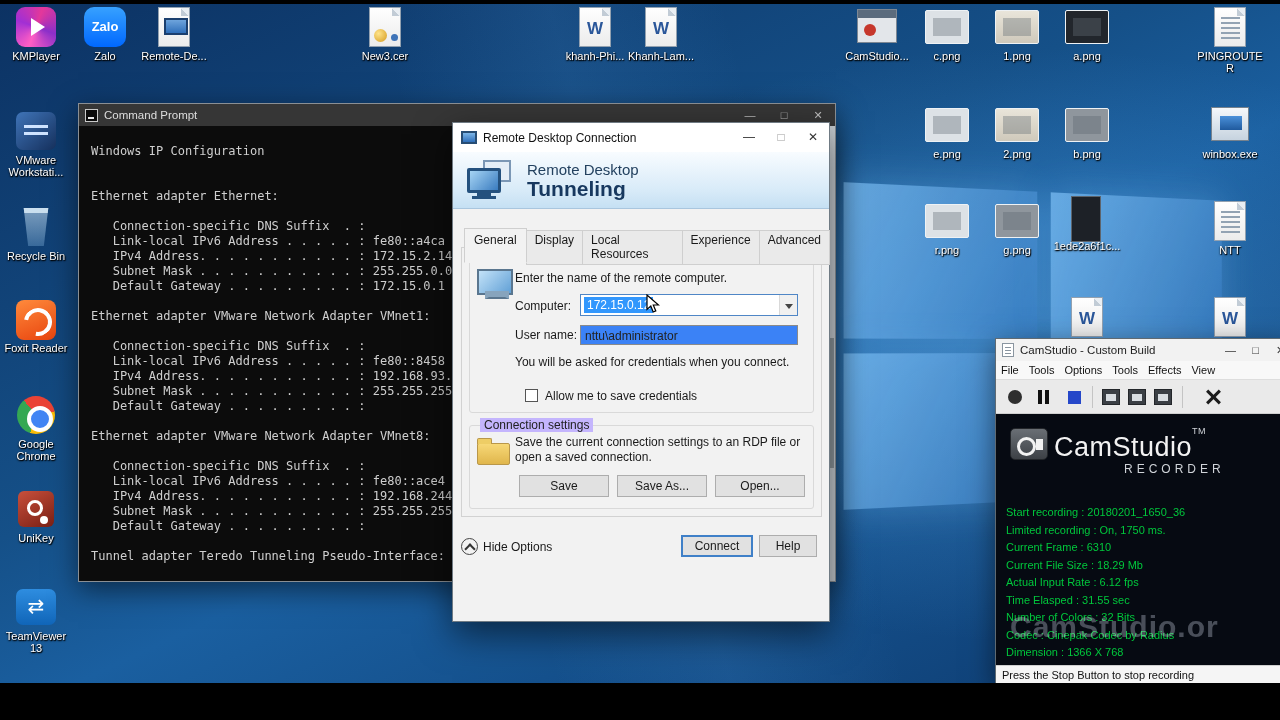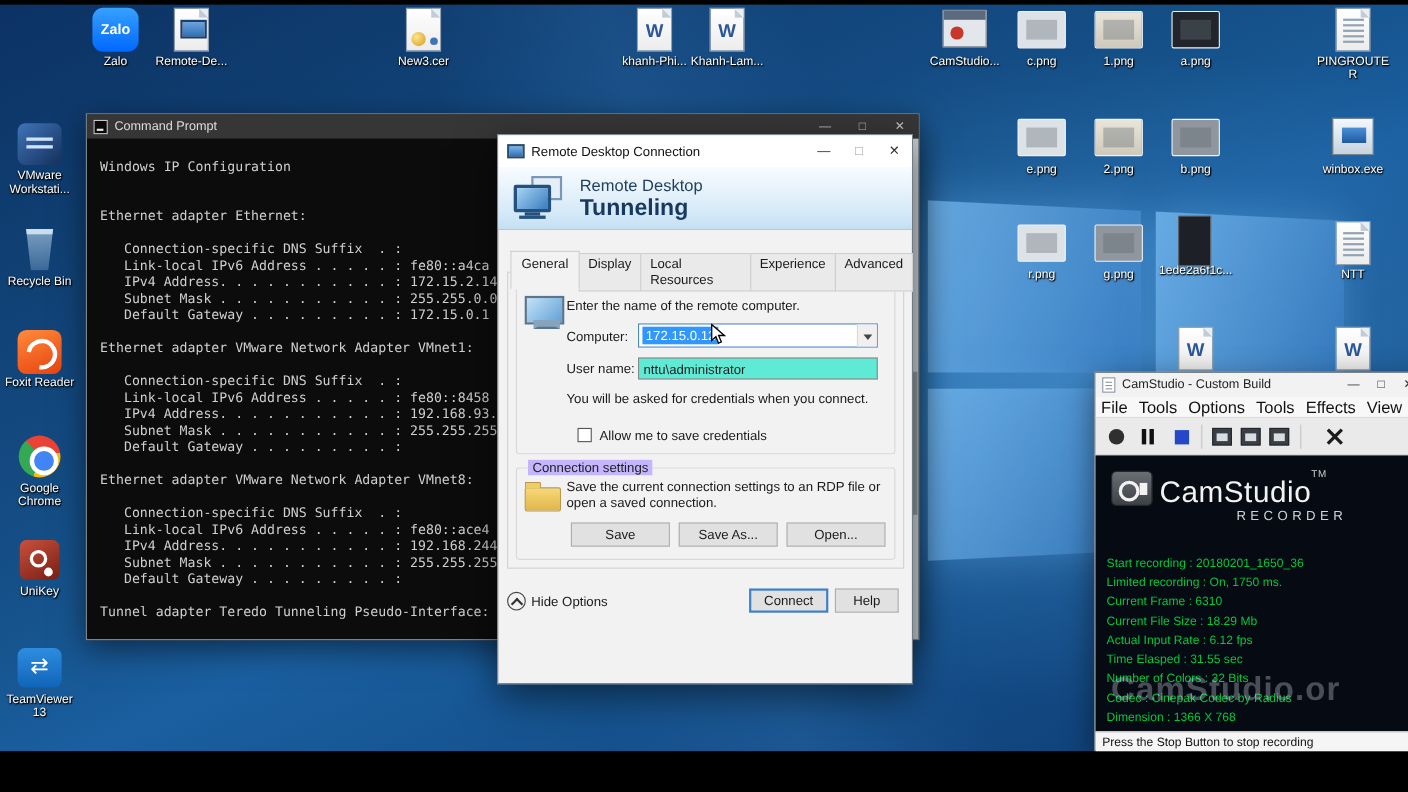--- a/index.html
+++ b/index.html
@@ -130,21 +130,21 @@
   .mon{position:absolute;left:24px;top:146px;width:34px;height:30px}
   .mon::before{content:"";position:absolute;left:0;top:0;width:32px;height:22px;border:2px solid #5a768f;
     background:linear-gradient(135deg,#c3e2f8,#61a0d6)}
   .mon::after{content:"";position:absolute;left:8px;top:22px;width:16px;height:6px;
     border-bottom:2px solid #5a768f;border-left:4px solid transparent;border-right:4px solid transparent;background:#87a4bd}
   .combo{position:absolute;left:127px;top:171px;width:218px;height:22px;background:#fff;border:1px solid #4f86c6}
   .combo-val{position:absolute;left:3px;top:2px;font-size:12px;color:#fff;background:#3297fd;padding:1px 3px}
   .combo-arrow{position:absolute;right:0;top:0;width:18px;height:100%;background:#f0f0f0;border-left:1px solid #d9d9d9}
   .combo-arrow::after{content:"";position:absolute;left:5px;top:9px;border-top:5px solid #444;
     border-left:4px solid transparent;border-right:4px solid transparent}
-  .tfield{position:absolute;left:127px;top:202px;width:218px;height:20px;background:#5eead4;border:1px solid #8a8a8a}
+  .tfield{position:absolute;left:127px;top:202px;width:218px;height:20px;background:#3b82f6;border:1px solid #8a8a8a}
   .tfield span{position:absolute;left:4px;top:3px;font-size:12px;color:#222}
   .chk{position:absolute;left:72px;top:266px;width:13px;height:13px;background:#fff;border:1px solid #555}
   .folder{position:absolute;left:24px;top:320px;width:33px;height:22px;border-radius:2px;
     background:linear-gradient(#f7d877,#e0b64c);border:1px solid #b9974a}
   .folder::before{content:"";position:absolute;left:-1px;top:-6px;width:13px;height:5px;
     background:#eecd65;border:1px solid #b9974a;border-bottom:none;border-radius:2px 2px 0 0}
   .btn{position:absolute;height:22px;background:#e1e1e1;border:1px solid #adadad;font-size:12px;
     color:#1a1a1a;text-align:center;line-height:20px}
   .btn-default{border:2px solid #3f80c8;line-height:18px}
   .hideopt{position:absolute;left:8px;top:415px;width:17px;height:17px;border:1px solid #444;border-radius:50%}
@@ -155,21 +155,21 @@
   .cam{position:absolute;left:995px;top:338px;width:298px;height:345px;background:#f2f2f2;
     border:1px solid #5f6a72;z-index:30;box-shadow:0 8px 26px rgba(0,0,0,.5)}
   .cam-titlebar{position:relative;height:22px;display:flex;align-items:center;background:#f2f2f2}
   .cam-ticon{width:12px;height:14px;margin-left:6px;background:#fff;border:1px solid #8a95a0;position:relative}
   .cam-ticon::after{content:"";position:absolute;left:2px;top:3px;width:6px;height:1px;background:#8a95a0;
     box-shadow:0 3px 0 #8a95a0,0 6px 0 #8a95a0}
   .cam-title{margin-left:6px;font-size:11.5px;color:#222;white-space:nowrap}
   .cam-ctl{position:absolute;top:0;width:25px;height:22px;text-align:center;line-height:22px;font-size:11px;color:#333}
   .cam-menubar{position:absolute;left:0;top:22px;width:100%;height:19px;background:#f8f8f8;
     border-bottom:1px solid #ddd;display:flex;align-items:center;overflow:hidden}
-  .cam-menu{padding:0 5px;font-size:15px;color:#111;white-space:nowrap}
+  .cam-menu{padding:0 5px;font-size:11px;color:#111;white-space:nowrap}
   .cam-toolbar{position:absolute;left:0;top:41px;width:100%;height:34px;background:#eaeaea;border-bottom:1px solid #cfcfcf}
   .tb-rec{position:absolute;left:12px;top:10px;width:14px;height:14px;border-radius:50%;background:#2f2f2f}
   .tb-pause{position:absolute;left:42px;top:10px;width:4px;height:14px;background:#111;box-shadow:7px 0 0 #111}
   .tb-stop{position:absolute;left:72px;top:11px;width:13px;height:13px;background:#2547c9}
   .tb-sep{position:absolute;top:6px;width:1px;height:22px;background:#c4c4c4}
   .tb-ic{position:absolute;top:9px;width:18px;height:16px;background:#3a3f45;border:1px solid #23262a}
   .tb-ic::after{content:"";position:absolute;left:3px;top:4px;right:3px;height:7px;background:#d8dde2}
   .tb-x{position:absolute;left:208px;top:8px;width:18px;height:18px}
   .tb-x::before,.tb-x::after{content:"";position:absolute;left:8px;top:0;width:3px;height:18px;background:#1c1c1c}
   .tb-x::before{transform:rotate(45deg)}.tb-x::after{transform:rotate(-45deg)}
@@ -202,20 +202,26 @@
 
   <div class="wallpaper">
     <div class="winlogo">
       <div></div>
       <div></div>
       <div></div>
       <div></div>
     </div>
   </div>
 
+  <div class="dicon" style="left:1px;top:6px">
+    <div class="di-img">
+        <div class="ic-km"></div>
+      </div>
+    <div class="di-label">KMPlayer</div>
+  </div>
   <div class="dicon" style="left:1px;top:110px">
     <div class="di-img">
         <div class="ic-vm"></div>
       </div>
     <div class="di-label">VMware Workstati...</div>
   </div>
   <div class="dicon" style="left:1px;top:206px">
     <div class="di-img">
         <div class="ic-recycle"></div>
       </div>

